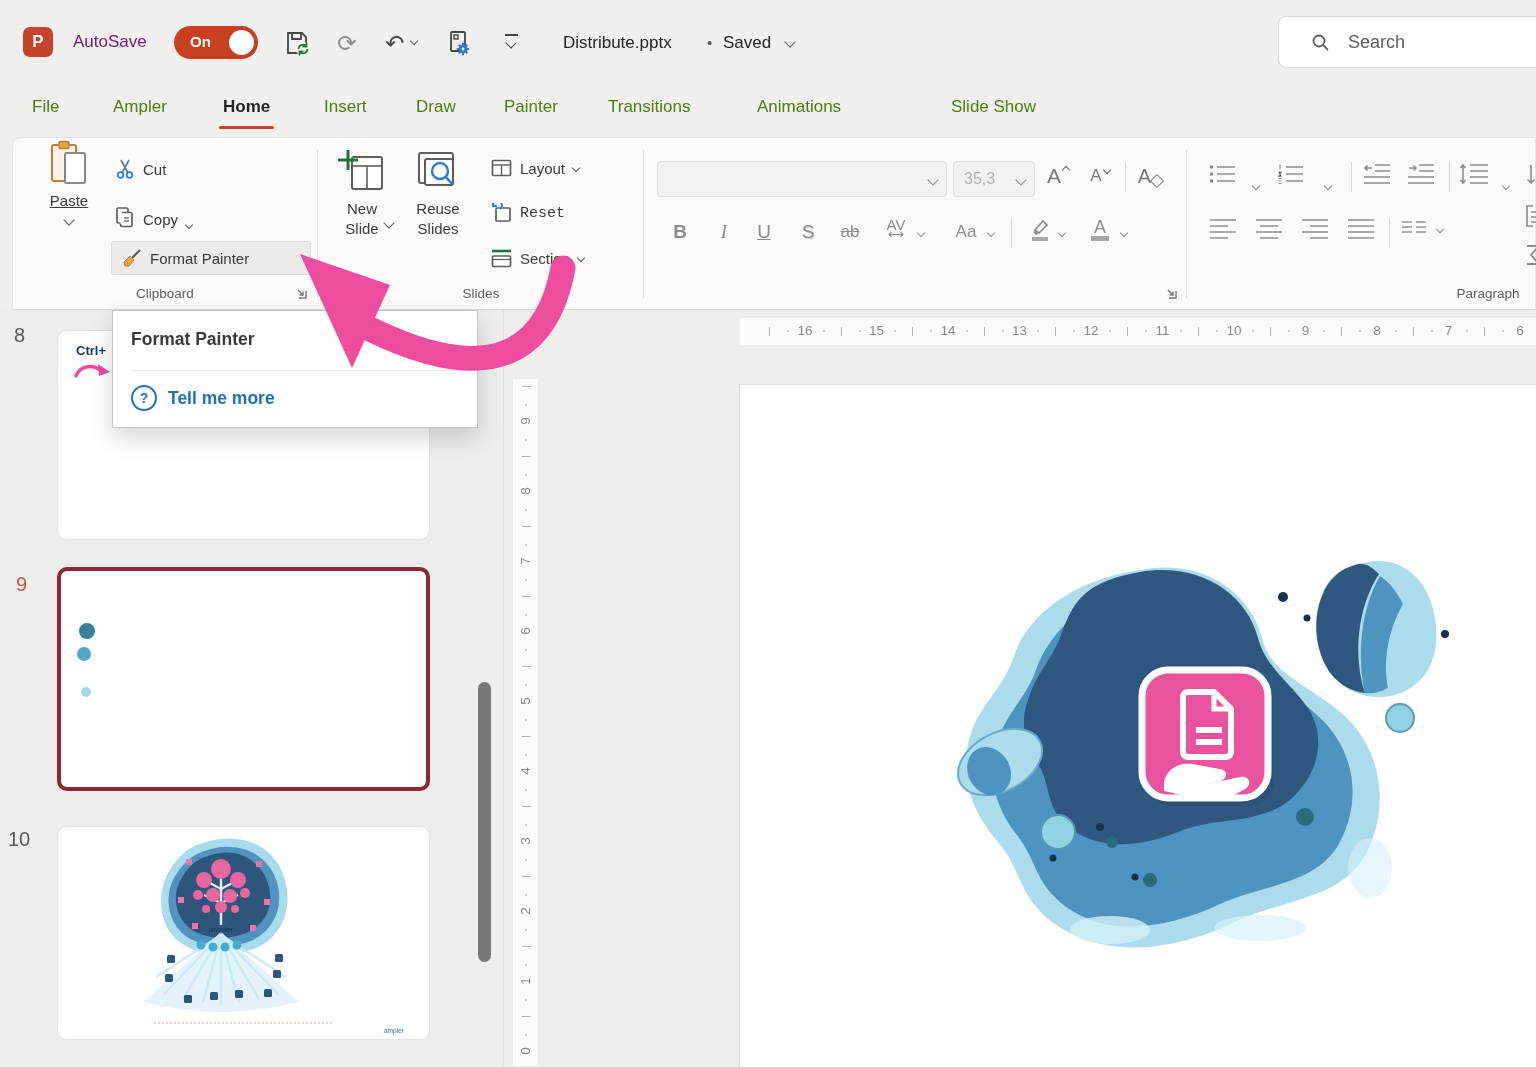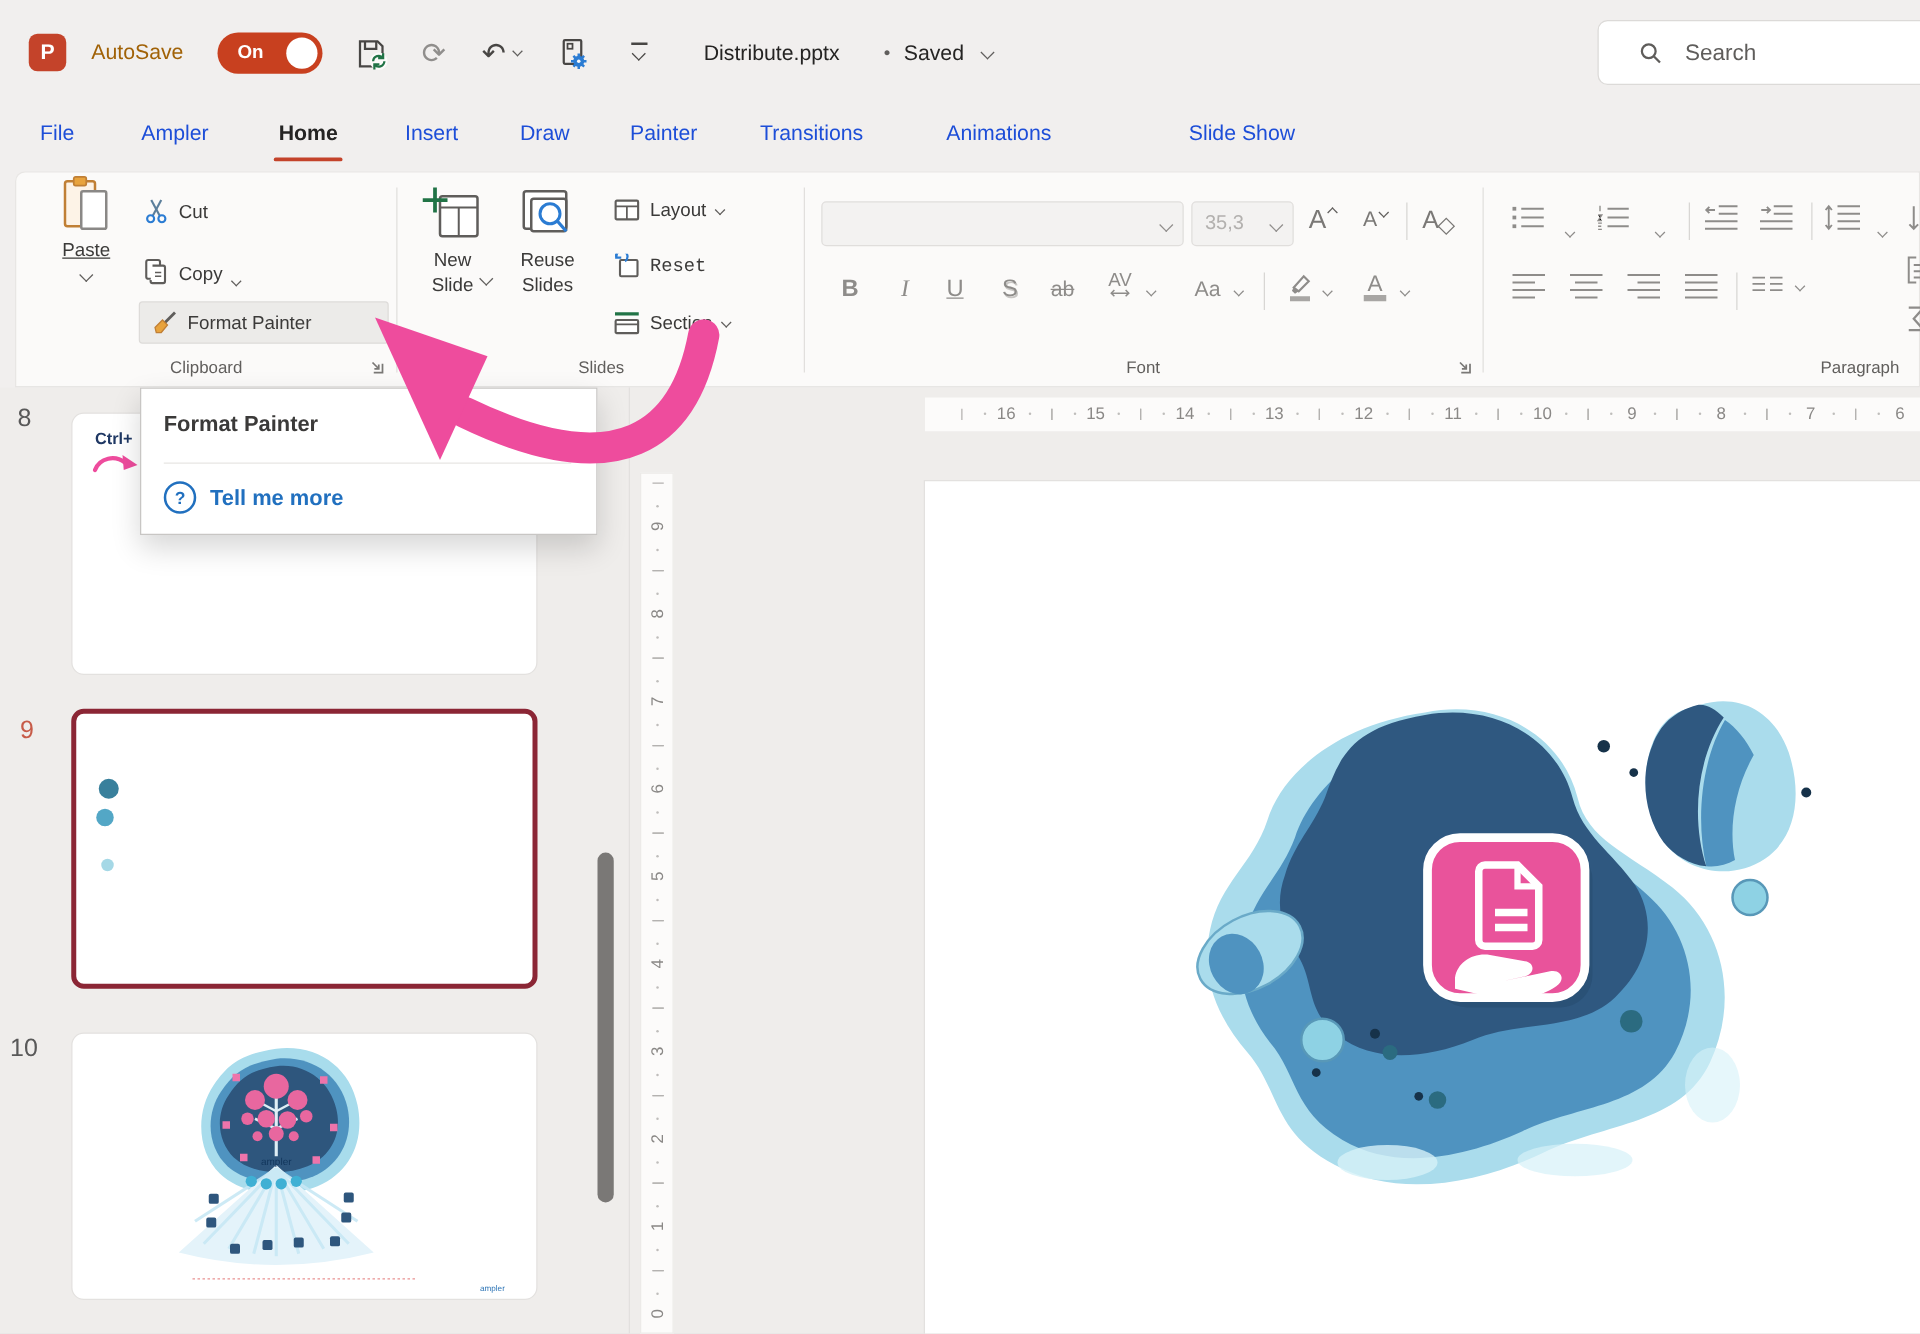--- a/index.html
+++ b/index.html
@@ -10,38 +10,38 @@
 
   
   .chev{display:inline-block;width:7px;height:7px;border-right:1.7px solid #605e5c;border-bottom:1.7px solid #605e5c;transform:rotate(45deg);}
   .chev.sm{width:5px;height:5px;}
   .chev.gray{border-color:#8e8c8a;}
 
   
   .titlebar{left:0;top:0;width:1536px;height:85px;}
   .applogo{left:23px;top:27px;width:30px;height:30px;border-radius:7px;background:var(--accent-red,#c4432a);
            color:#fff;font-weight:bold;font-size:17px;display:flex;align-items:center;justify-content:center;}
-  .autosave{left:73px;top:32px;font-size:17px;color:#a16207;}
+  .autosave{left:73px;top:32px;font-size:17px;color:#701a75;}
   .toggle{left:174px;top:26px;width:84px;height:33px;border-radius:17px;background:var(--toggle-red,#c8401f);}
   .toggle .on{position:absolute;left:16px;top:7px;color:#fff;font-weight:bold;font-size:15px;}
   .toggle .knob{position:absolute;right:4px;top:4px;width:25px;height:25px;border-radius:50%;background:#fff;}
   .qatbtn{top:26px;width:34px;height:34px;display:flex;align-items:center;justify-content:center;}
   .qat-redo{font-size:23px;color:#908e8c;font-family:"DejaVu Sans",sans-serif;}
   .qat-undo{font-size:23px;color:#484644;font-family:"DejaVu Sans",sans-serif;}
   .qat-custom .bar{display:block;width:13px;height:2px;background:#484644;margin:0 auto 3px auto;}
   .doctitle{top:33px;font-size:17px;color:#252423;}
   .docsep{top:33px;font-size:15px;color:#605e5c;}
   .searchbox{left:1278px;top:16px;width:272px;height:52px;background:#fff;border:1px solid #dcdad8;border-radius:8px;
              display:flex;align-items:center;padding-left:32px;box-sizing:border-box;}
   .searchbox input{border:none;outline:none;font-size:18px;color:#5f5d5b;margin-left:16px;width:150px;background:transparent;
                    font-family:"Liberation Sans","DejaVu Sans",sans-serif;}
   .searchbox input::placeholder{color:#5f5d5b;opacity:1;}
 
   
-  .tab{top:97px;font-size:17px;color:#1d4ed8;cursor:default;}
+  .tab{top:97px;font-size:17px;color:#4d7c0f;cursor:default;}
   .tab.active{font-weight:bold;color:#252423;}
   .tab.active::after{content:"";position:absolute;left:-4px;right:-4px;bottom:-12px;height:3.5px;border-radius:2px;background:var(--accent-red,#c4432a);}
 
   
   .ribbon{left:12px;top:137px;width:1524px;height:173px;background:#fbfaf9;border:1px solid #e8e6e4;border-bottom:1px solid #d9d7d5;
           border-radius:8px 0 0 0;box-sizing:border-box;}
   .rsep{position:absolute;top:12px;width:1px;height:148px;background:#e1dfdd;}
   .rsep2{position:absolute;width:1px;height:30px;background:#d8d6d4;}
   .grouplabel{position:absolute;top:148px;font-size:13.5px;color:#605e5c;text-align:center;}
   .launcher{position:absolute;top:149px;width:14px;height:14px;}
@@ -311,21 +311,20 @@
         <path d="M6 12 L10 15 L7 17 L4.5 14.5 Z" fill="#8e8c8a"></path>
         <rect x="3" y="19" width="16" height="4" fill="#a8a6a4"></rect>
       </svg>
     </div>
     <span class="abs chev sm gray" style="left:1046px;top:92px;"></span>
     <div class="fontglyph" style="left:1072px;top:76px;flex-direction:column;font-size:18px;line-height:16px;">
       <span>A</span>
       <span style="display:block;width:18px;height:5px;background:#a8a6a4;margin-top:1px;"></span>
     </div>
     <span class="abs chev sm gray" style="left:1108px;top:92px;"></span>
-    <div class="grouplabel" style="left:630px;width:543px;">Font</div>
     <svg class="launcher" style="left:1152px;" viewBox="0 0 14 14">
       <path d="M11 4 V11 H4" fill="none" stroke="#7a7876" stroke-width="1.4"></path>
       <path d="M3 3 L8 8 M8 4.5 V8 H4.5" fill="none" stroke="#7a7876" stroke-width="1.4"></path>
     </svg>
     <div class="rsep" style="left:1173px;"></div>
 
     <div class="abs" style="left:1196px;top:25px;">
       <svg width="27" height="22" viewBox="0 0 27 22">
         <g stroke="#8e8c8a" stroke-width="1.5">
             <line x1="8" y1="4" x2="26" y2="4"></line>

